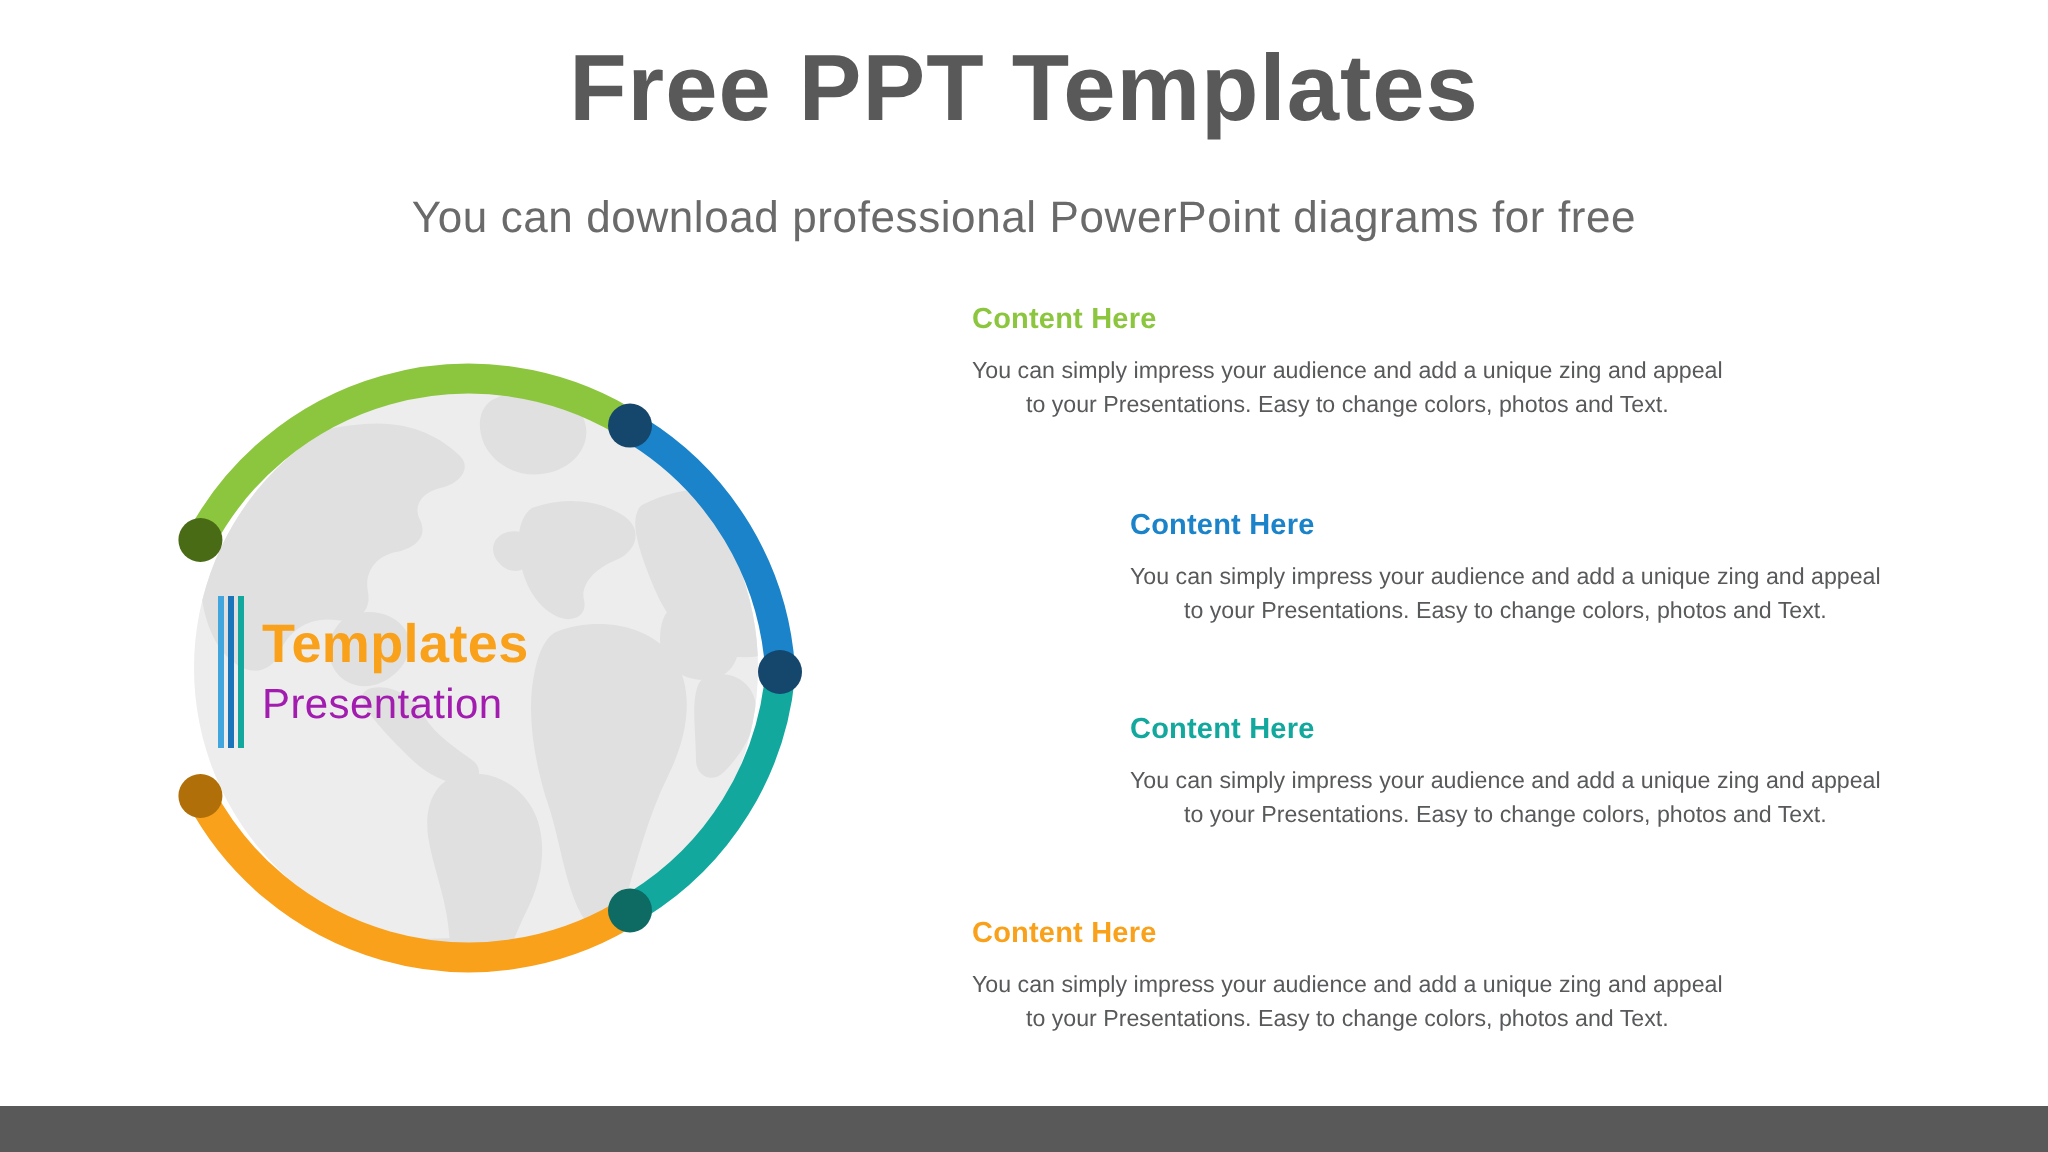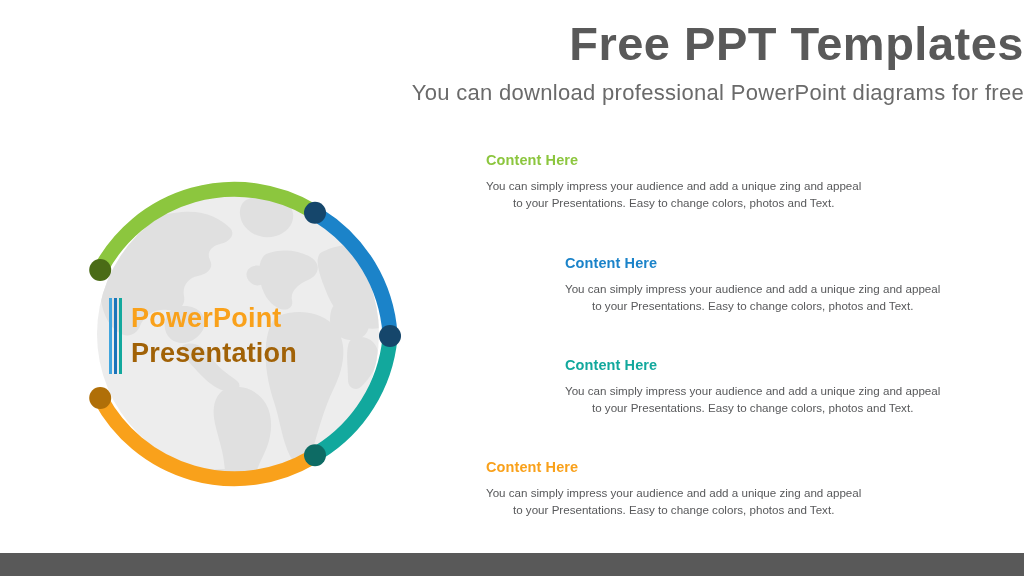--- a/index.html
+++ b/index.html
@@ -23,34 +23,34 @@
     background: #ffffff;
     overflow: hidden;
   }
 
   
   .header {
     position: absolute;
     top: 0;
     left: 0;
     width: 1024px;
-    text-align: right;
+    text-align: center;
   }
   .title {
     margin: 0;
     padding-top: 18px;
     font-size: 47px;
     font-weight: bold;
     color: #595959;
     letter-spacing: 0.5px;
     line-height: 1.12;
     font-family: "Liberation Sans", sans-serif;
   }
   .subtitle {
-    margin: 0;
+    margin: 16px;
     padding-top: 9px;
     font-size: 22px;
     font-weight: normal;
     color: #6a6a6a;
     letter-spacing: 0.3px;
     font-family: "Liberation Sans", sans-serif;
   }
 
   
   .diagram {
@@ -98,23 +98,23 @@
   }
   .line-ppt {
     font-size: 27px;
     font-weight: bold;
     color: #f9a11b;
     line-height: 1.28;
     letter-spacing: 0.2px;
     white-space: nowrap;
   }
   .line-pres {
-    font-size: 27px;
-    font-weight: bold;
-    color: #a16207;
+    font-size: 21px;
+    font-weight: normal;
+    color: #a21caf;
     line-height: 1.28;
     letter-spacing: 0.2px;
     white-space: nowrap;
   }
 
   
   .content-area {
     position: absolute;
     left: 0;
     top: 0;
@@ -246,21 +246,21 @@
       <circle cx="22.21" cy="250.01" r="11" fill="#b06f08"></circle>
     </svg>
 
     <div class="center-label">
       <div class="accent-bars">
         <div class="bar bar-1"></div>
         <div class="bar bar-2"></div>
         <div class="bar bar-3"></div>
       </div>
       <div class="center-lines">
-        <div class="line-ppt">PowerPoint</div>
+        <div class="line-ppt">Templates</div>
         <div class="line-pres">Presentation</div>
       </div>
     </div>
   </div>
 
   <div class="content-area">
 
     <div class="block block-1">
       <div class="block-heading" style="color:#8cc63e">Content Here</div>
       <div class="block-body">

